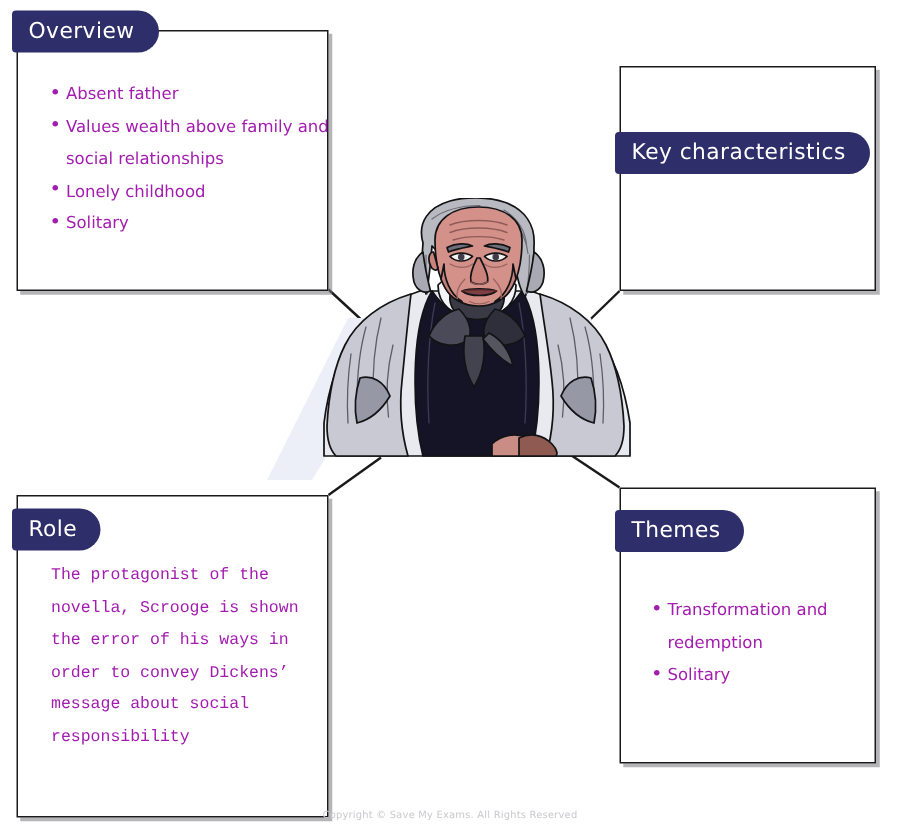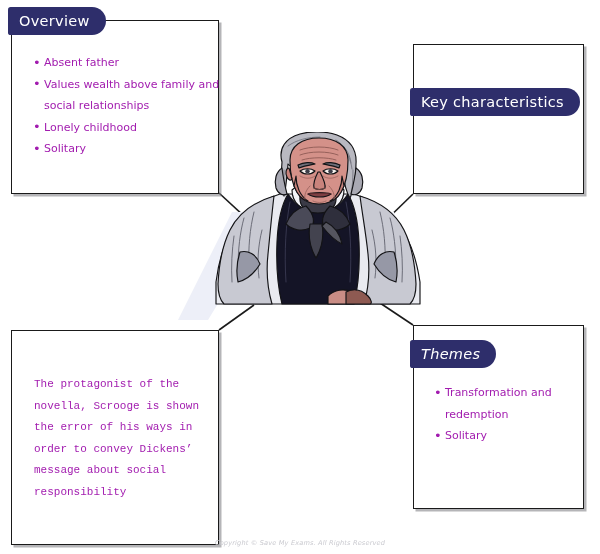--- a/index.html
+++ b/index.html
@@ -67,21 +67,21 @@
     position: absolute; z-index: 6;
     font-family: "DejaVu Sans", sans-serif;
     color: #a21caf;
     font-size: 11px;
     line-height: 21.5px;
     margin-left: 13px;
   }
   #body-overview { left: 20px;  top: 52px;  width: 196px; }
   #body-key      { left: 421px; top: 96px;  width: 162px; }
   #body-role     { left: 21px;  top: 374px; width: 190px; font-family: Liberation Mono, monospace; }
-  #body-themes   { left: 421px; top: 382px; width: 160px; }
+  #body-themes   { left: 421px; top: 396px; width: 160px; }
 
   ul.bullets { list-style: none; margin: 0; padding: 0; }
   ul.bullets li {
     position: relative;
     padding-left: 11px;
     margin: 0 0 0 0;
   }
   ul.bullets li::before {
     content: "\2022";
     position: absolute; left: 0; top: -0.5px;
@@ -91,21 +91,20 @@
 
   
   .footer {
     position: absolute; z-index: 8;
     left: 0; top: 539px; width: 600px;
     text-align: center;
     font-family: "DejaVu Sans", sans-serif;
     font-size: 6.6px;
     letter-spacing: 0.15px;
     color: #c9c9cf;
-    font-style: italic;
   }
 </style>
 </head>
 <body>
 
 <div id="stage">
 
   <svg id="connectors" viewBox="0 0 600 554" preserveAspectRatio="none">
 
     <path d="M 219 193 L 257 228" stroke="#1a1a1a" stroke-width="1.6" fill="none"></path>
@@ -247,26 +246,27 @@
       <li>Values wealth above family and social relationships</li>
       <li>Lonely childhood</li>
       <li>Solitary</li>
     </ul>
   </div>
 
   <div class="box" id="box-key"></div>
   <div class="tab" id="tab-key" style="background: rgb(46, 46, 107); margin-top: 32px;">Key characteristics</div>
 
   <div class="box" id="box-role"></div>
+  <div class="tab" id="tab-role" style="background: rgb(46, 46, 107);">Role</div>
   <div class="box-body" id="body-role">
     <p class="para">The protagonist of the novella, Scrooge is shown the error of his ways in order to convey Dickens’ message about social responsibility</p>
   </div>
 
   <div class="box" id="box-themes"></div>
-  <div class="tab" id="tab-themes" style="background: rgb(46, 46, 107); font-style: italic;">Themes</div>
+  <div class="tab" id="tab-themes" style="background: rgb(46, 46, 107);">Themes</div>
   <div class="box-body" id="body-themes">
     <ul class="bullets">
       <li>Transformation and redemption</li>
       <li>Solitary</li>
     </ul>
   </div>
 
   <div class="footer">Copyright © Save My Exams. All Rights Reserved</div>
 
 </div>

